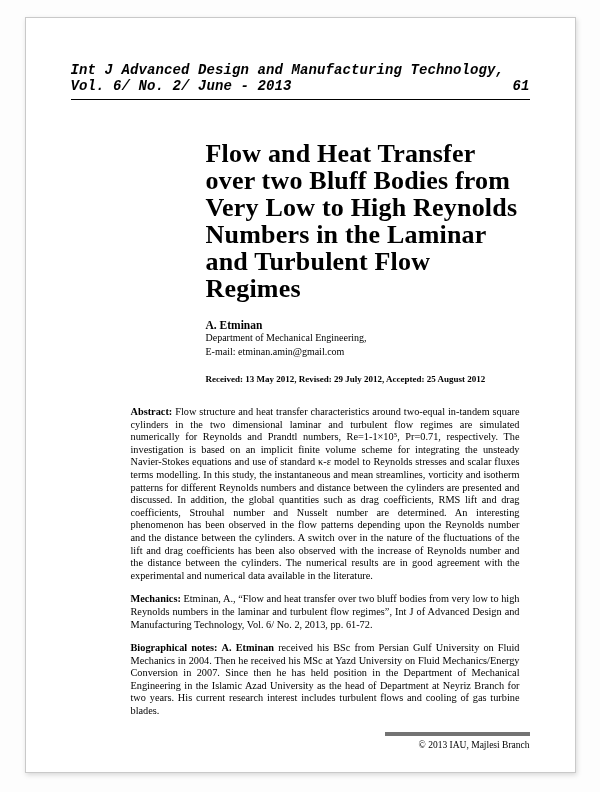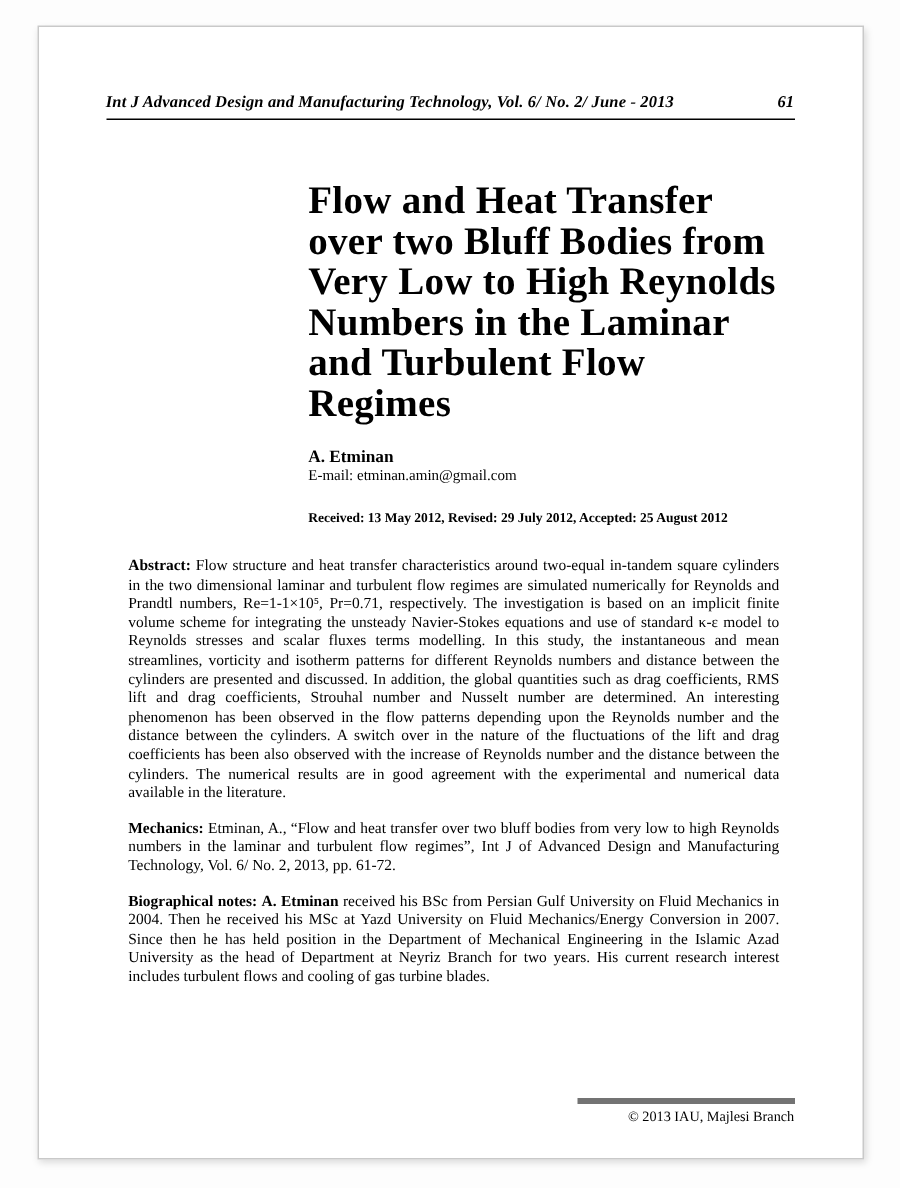--- a/index.html
+++ b/index.html
@@ -13,37 +13,38 @@
   .page {
     position: relative;
     width: 551px; height: 756px;
     margin: 17px auto 0;
     background: #fff;
     border: 1px solid #c9c9c9;
     box-shadow: 1px 2px 5px rgba(0,0,0,0.15);
     padding: 44px 45px 0 45px;
   }
   .page-header {
-    display: flex; justify-content: space-between; align-items: center;
-    font-size: 11px; font-weight: bold; font-style: italic;
+    display: flex; justify-content: space-between; align-items: flex-end;
+    font-size: 14px; font-weight: bold; font-style: italic;
     letter-spacing: 0.1px;
+    font-family: Liberation Mono, monospace;
   }
   .header-rule { border-top: 1px solid #000; margin-top: 5px; }
   .title-block { margin-left: 135px; margin-top: 40px; width: 316px; }
   .paper-title {
     font-size: 26px; line-height: 27px; font-weight: bold;
     letter-spacing: 0.2px;
   }
   .author-name { margin-top: 17px; font-size: 11.5px; font-weight: bold; }
   .author-line { font-size: 10px; line-height: 14px; }
   .dates-line { margin-top: 15px; font-size: 9px; font-weight: bold; }
   .front-matter { margin: 22px 10px 0 15px; }
   .para {
     font-size: 10.3px; line-height: 12.6px;
-    text-align: justify; margin-bottom: 11px;
+    text-align: justify; margin-bottom: 11px; margin-left: 45px;
   }
   .label { font-weight: bold; }
   .page-footer {
     position: absolute; right: 45px; bottom: 22px;
     width: 145px;
     border-top: 4px solid #737373;
     padding-top: 4px;
     text-align: right;
     font-size: 9.5px;
   }
@@ -56,20 +57,21 @@
   <header class="page-header">
     <span class="journal-title">Int J  Advanced Design and Manufacturing Technology, Vol. 6/ No. 2/ June - 2013</span>
     <span class="page-number">61</span>
   </header>
   <div class="header-rule"></div>
 
   <section class="title-block">
     <h1 class="paper-title">Flow and Heat Transfer over two Bluff Bodies from Very Low to High Reynolds Numbers in the Laminar and Turbulent Flow Regimes</h1>
 
     <div class="author-name">A. Etminan</div>
+    <div class="author-line">Department of Mechanical Engineering,</div>
     <div class="author-line">E-mail: etminan.amin@gmail.com</div>
 
     <div class="dates-line">Received: 13 May 2012, Revised: 29 July 2012, Accepted: 25 August 2012</div>
   </section>
 
   <section class="front-matter">
 
     <p class="para">
       <span class="label">Abstract:</span>
       <span>Flow structure and heat transfer characteristics around two-equal in-tandem square cylinders in the two dimensional laminar and turbulent flow regimes are simulated numerically for Reynolds and Prandtl numbers, Re=1-1×10⁵, Pr=0.71, respectively. The investigation is based on an implicit finite volume scheme for integrating the unsteady Navier-Stokes equations and use of standard κ-ε model to Reynolds stresses and scalar fluxes terms modelling. In this study, the instantaneous and mean streamlines, vorticity and isotherm patterns for different Reynolds numbers and distance between the cylinders are presented and discussed. In addition, the global quantities such as drag coefficients, RMS lift and drag coefficients, Strouhal number and Nusselt number are determined. An interesting phenomenon has been observed in the flow patterns depending upon the Reynolds number and the distance between the cylinders. A switch over in the nature of the fluctuations of the lift and drag coefficients has been also observed with the increase of Reynolds number and the distance between the cylinders. The numerical results are in good agreement with the experimental and numerical data available in the literature.</span>

